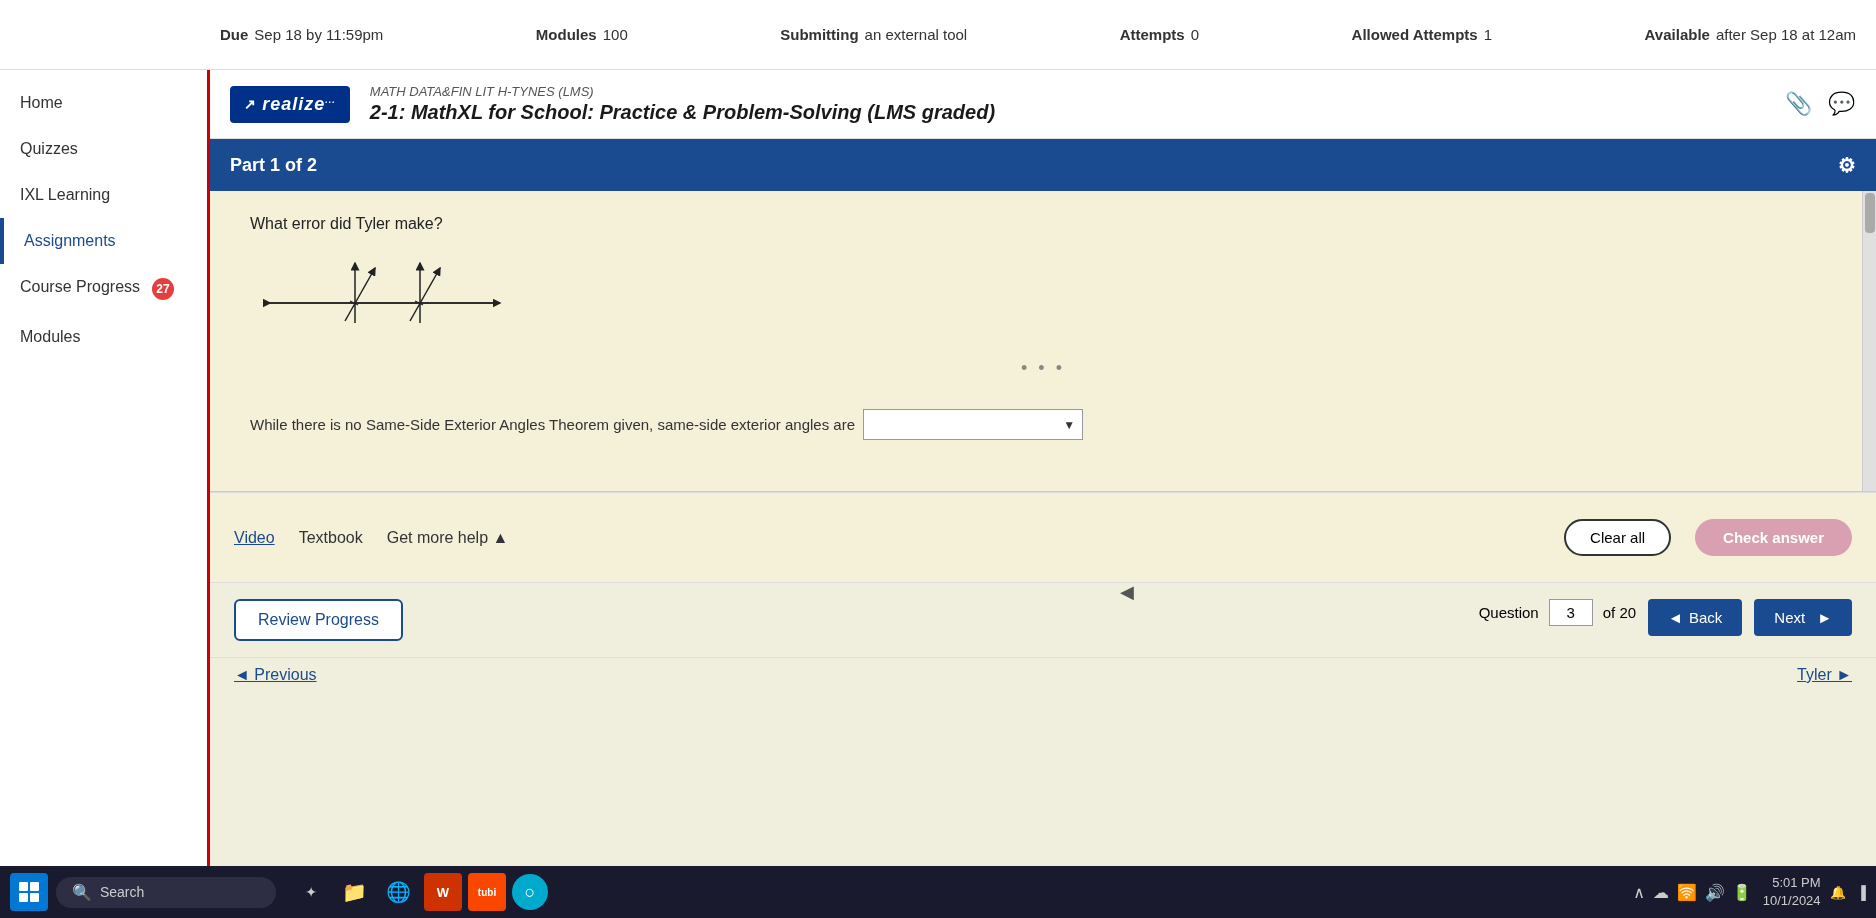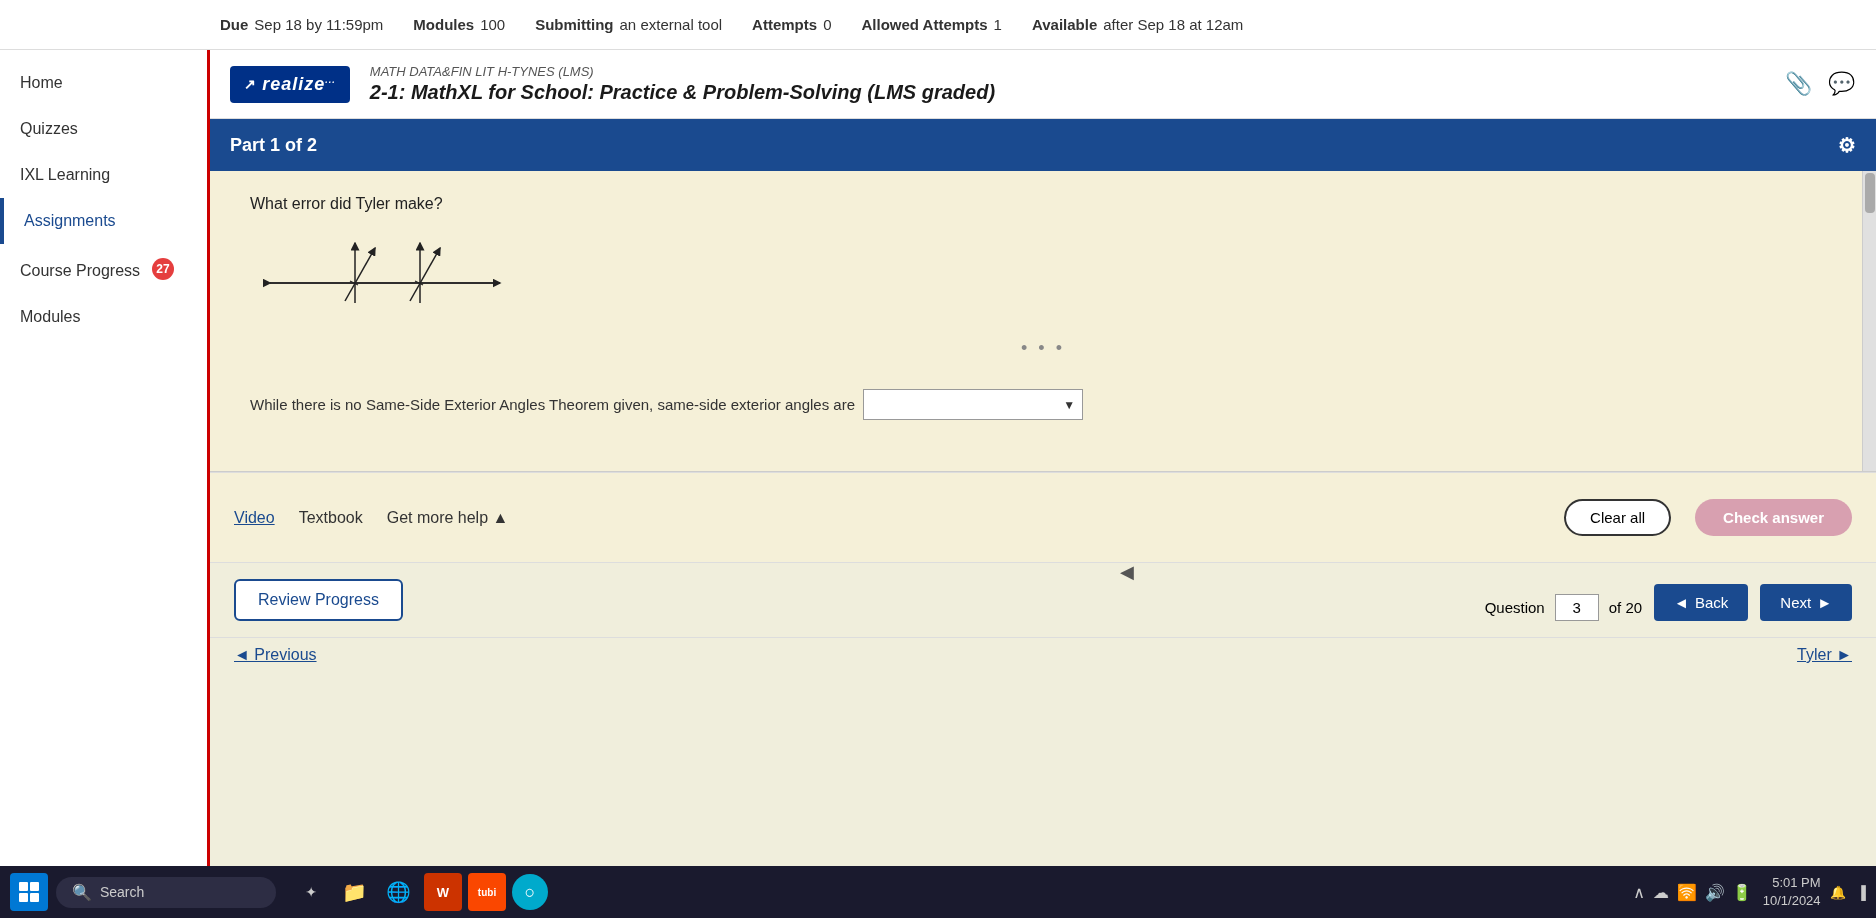--- a/index.html
+++ b/index.html
@@ -1,29 +1,30 @@
 <!DOCTYPE html>
 <html><head>
   <meta charset="utf-8">
   <style>
     * { margin: 0; padding: 0; box-sizing: border-box; }
     body { font-family: 'Segoe UI', Arial, sans-serif; background: #fff; width: 1876px; height: 918px; overflow: hidden; display: flex; flex-direction: column; }
 
     
     .top-bar {
-      height: 50px;
+      height: 70px;
       background: #fff;
       border-bottom: 1px solid #ddd;
       display: flex;
       align-items: center;
       padding: 0 20px 0 220px;
       gap: 30px;
       font-size: 15px;
       color: #333;
       flex-shrink: 0;
+      justify-content: space-between;
     }
     .top-bar-item { display: flex; align-items: center; gap: 6px; }
     .top-bar-label { font-weight: 700; }
     .top-bar-value { font-weight: 400; }
 
     
     .main-layout { display: flex; flex: 1; overflow: hidden; }
 
     
     .sidebar {
@@ -32,21 +33,21 @@
       border-right: 3px solid #c00;
       flex-shrink: 0;
       padding-top: 10px;
     }
     .sidebar-item {
       padding: 14px 20px;
       font-size: 16px;
       color: #333;
       cursor: pointer;
       display: flex;
-      align-items: flex-end;
+      align-items: flex-start;
       gap: 8px;
     }
     .sidebar-item.active { border-left: 4px solid #1a4a8f; font-weight: 400; color: #1a4a8f; }
     .sidebar-badge {
       background: #e53e3e;
       color: #fff;
       border-radius: 50%;
       font-size: 12px;
       width: 22px;
       height: 22px;
@@ -201,21 +202,21 @@
       cursor: pointer;
       color: #fff;
       font-weight: 600;
     }
 
     
     .nav-bar {
       background: #f0eedc;
       padding: 16px 24px;
       display: flex;
-      align-items: flex-end;
+      align-items: flex-start;
       gap: 12px;
       border-top: 1px solid #ddd;
     }
     .btn-review {
       background: #fff;
       border: 2px solid #1a4a8f;
       border-radius: 6px;
       padding: 10px 22px;
       font-size: 16px;
       color: #1a4a8f;
@@ -251,21 +252,21 @@
     .btn-next {
       background: #1a4a8f;
       border: none;
       border-radius: 4px;
       padding: 10px 20px;
       font-size: 15px;
       color: #fff;
       cursor: pointer;
       display: flex;
       align-items: center;
-      gap: 6px;
+      gap: 12px;
     }
 
     
     .footer-hint {
       background: #f0eedc;
       padding: 8px 24px;
       display: flex;
       justify-content: space-between;
       font-size: 13px;
       color: #555;

